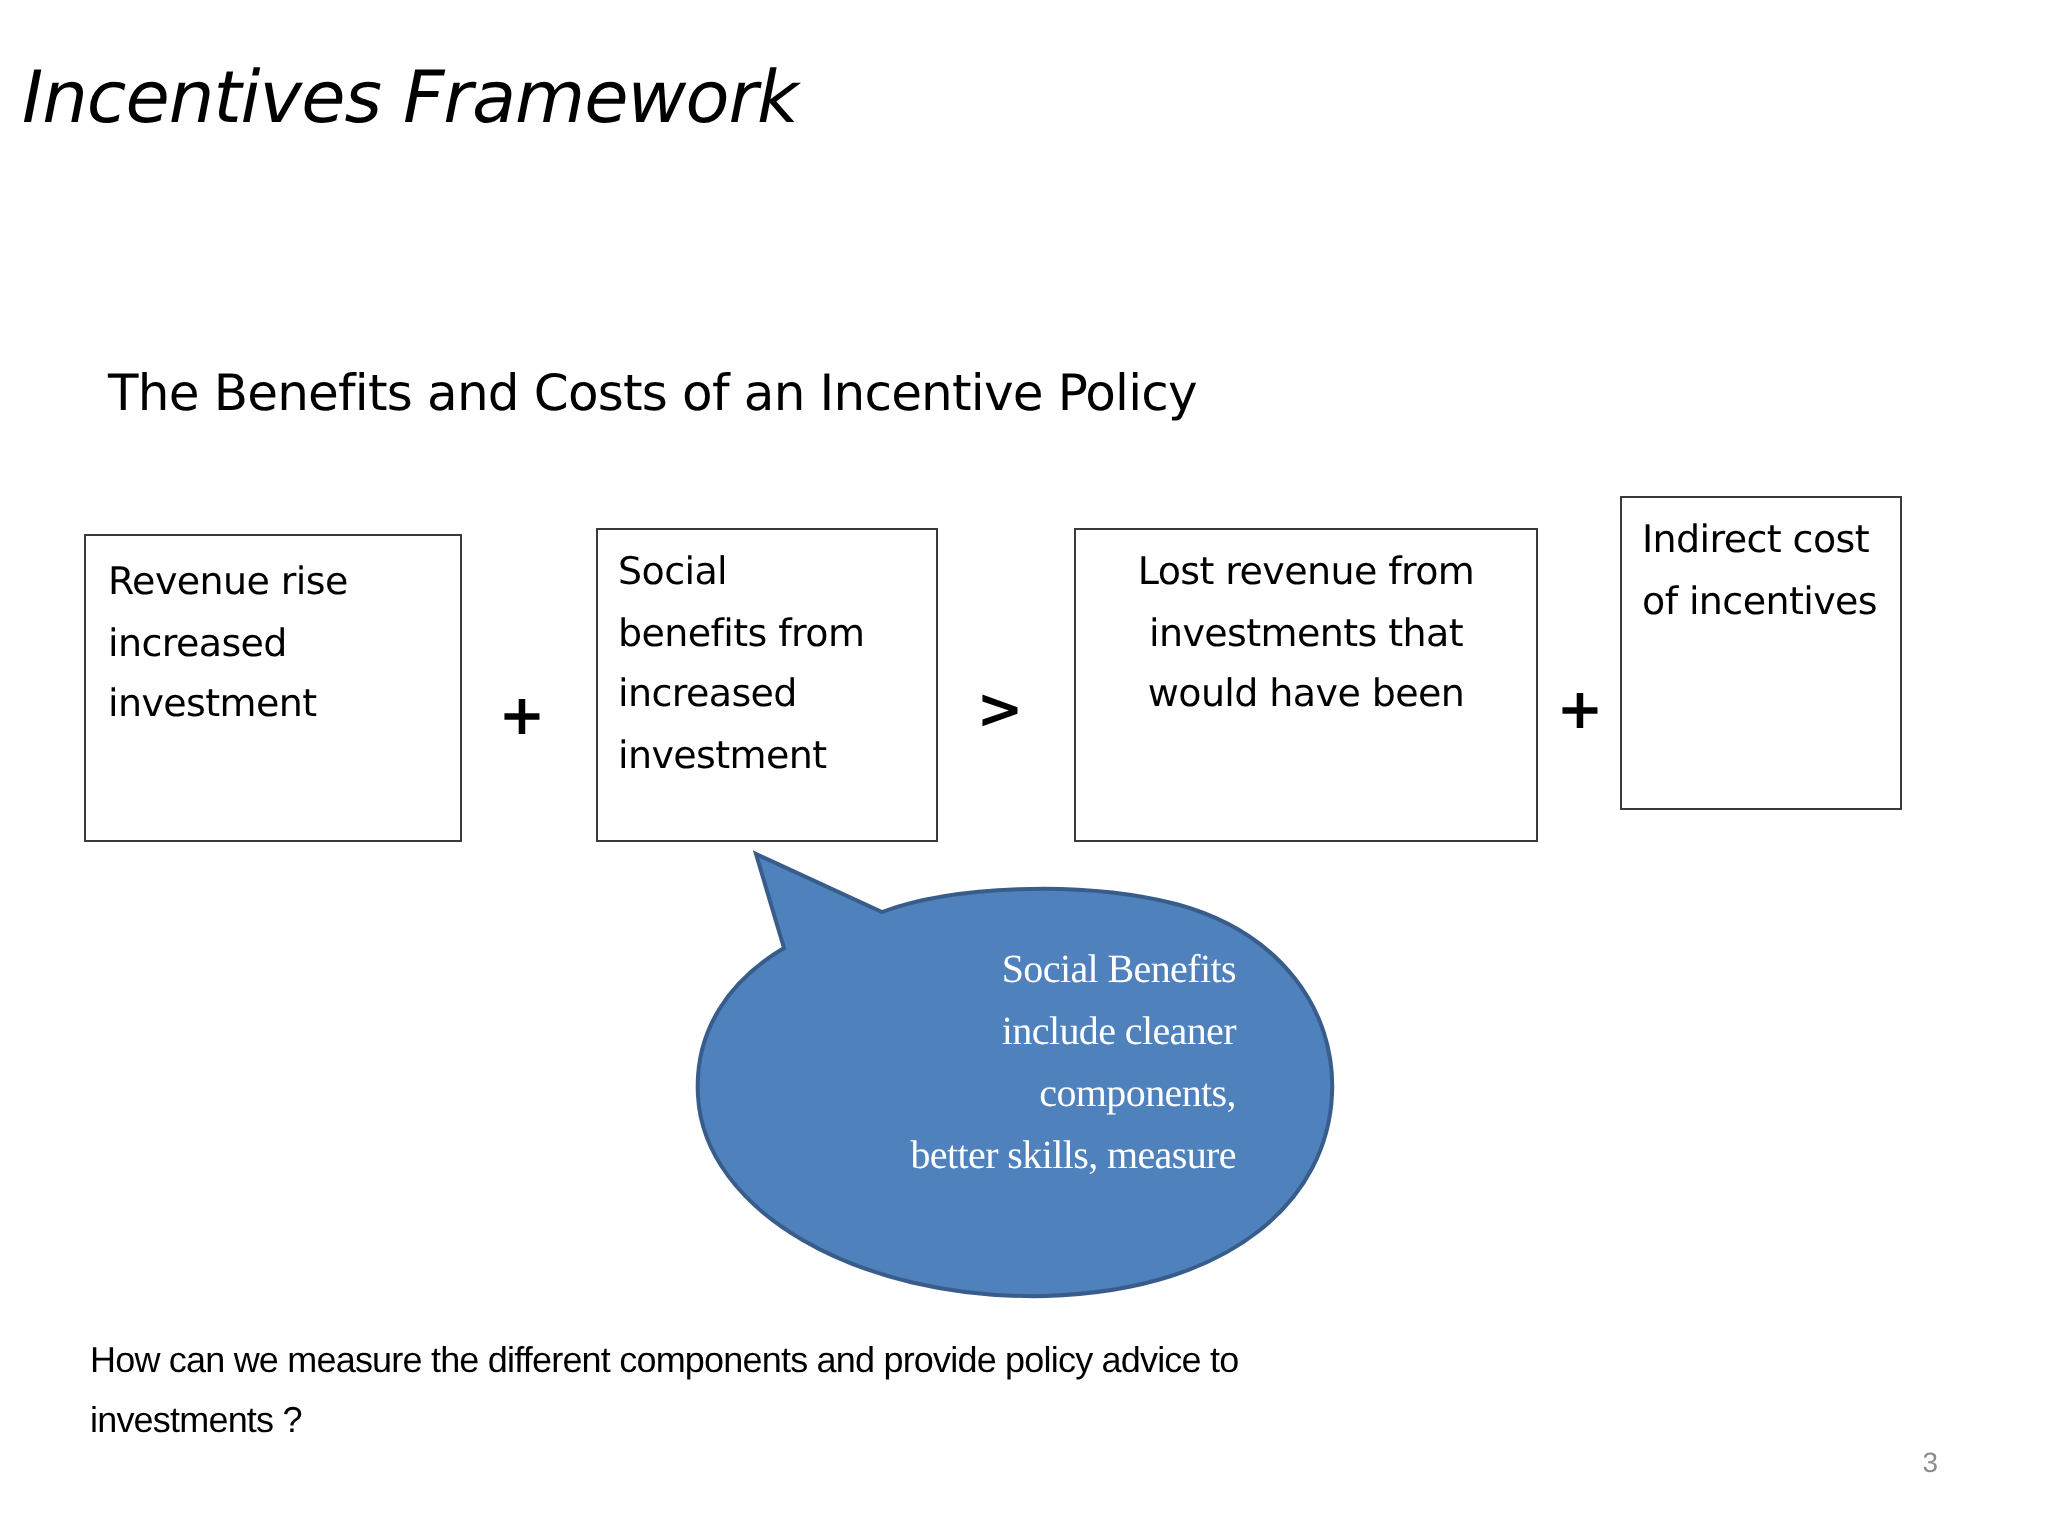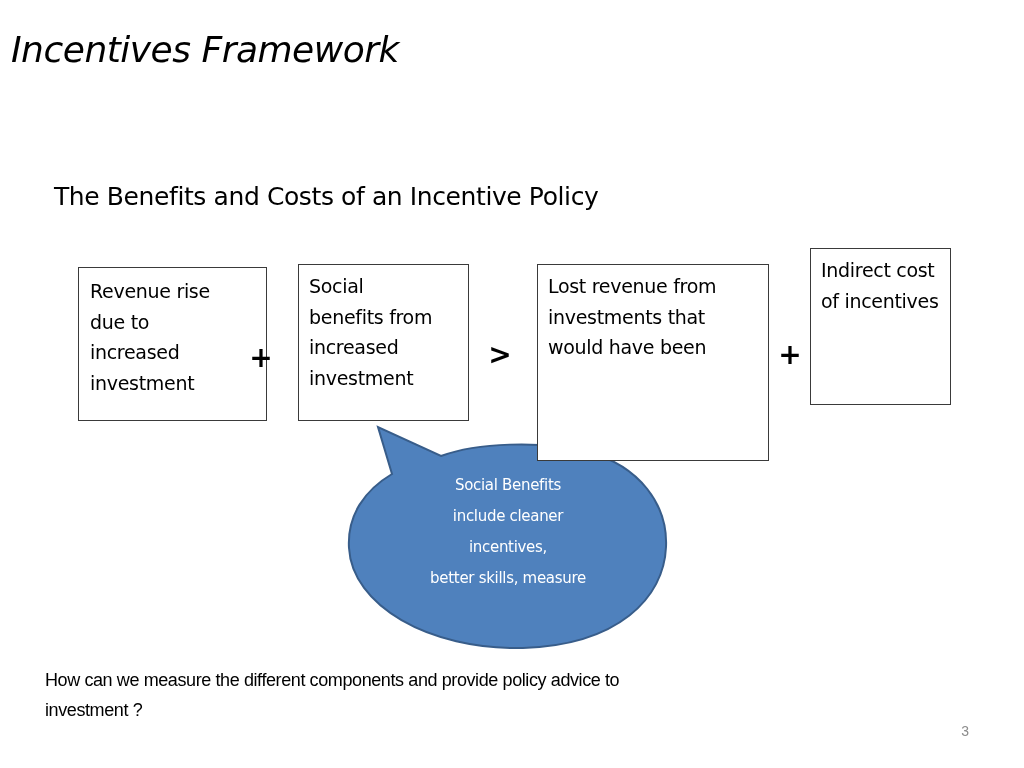--- a/index.html
+++ b/index.html
@@ -37,23 +37,23 @@
     .box {
       position: absolute;
       box-sizing: border-box;
       border: 1px solid #3a3a3a;
       background: #ffffff;
       font-size: 19px;
       letter-spacing: -0.3px;
       line-height: 30.5px;
       padding: 8px 10px 0 10px;
     }
-    #box1 { left: 42px;  top: 267px; width: 189px; height: 154px; padding-left: 11px; padding-top: 8px; margin-left: 36px; }
+    #box1 { left: 42px;  top: 267px; width: 189px; height: 154px; padding-left: 11px; padding-top: 8px; }
     #box2 { left: 298px; top: 264px; width: 171px; height: 157px; padding-left: 10px; padding-top: 6px; }
-    #box3 { left: 537px; top: 264px; width: 232px; height: 197px; padding-left: 10px; padding-top: 6px; }
+    #box3 { left: 537px; top: 264px; width: 232px; height: 157px; padding-left: 10px; padding-top: 6px; text-align: center; }
     #box4 { left: 810px; top: 248px; width: 141px; height: 157px; padding-left: 10px; padding-top: 6px; }
     .op {
       position: absolute;
       font-size: 28px;
       font-weight: bold;
       line-height: 30px;
       width: 30px;
       text-align: center;
     }
     #op1 { left: 246px; top: 343px; }
@@ -65,25 +65,26 @@
       top: 0;
       width: 1024px;
       height: 768px;
       pointer-events: none;
     }
     .callout-text {
       position: absolute;
       left: 398px;
       top: 470px;
       width: 220px;
-      text-align: center;
+      text-align: right;
       color: #ffffff;
-      font-size: 15px;
+      font-size: 20px;
       letter-spacing: -0.3px;
       line-height: 31px;
+      font-family: Liberation Serif, serif;
     }
     .question {
       position: absolute;
       left: 45px;
       top: 665px;
       width: 900px;
       font-family: "Liberation Sans", sans-serif;
       font-size: 18px;
       line-height: 30px;
       letter-spacing: -0.4px;
@@ -113,21 +114,20 @@
            C 640 466, 668 505, 666 547
            C 664 598, 618 645, 523 648
            C 428 650, 352 605, 349 548
            C 347 515, 365 490, 392 474
            L 378 427
            Z" fill="#4F81BD" stroke="#385D8A" stroke-width="2"></path>
 </svg>
 
 <div class="box" id="box1">
   <span class="line">Revenue rise</span>
-  <span class="line">due to</span>
   <span class="line">increased</span>
   <span class="line">investment</span>
 </div>
 
 <div class="op" id="op1">+</div>
 
 <div class="box" id="box2">
   <span class="line">Social</span>
   <span class="line">benefits from</span>
   <span class="line">increased</span>
@@ -145,22 +145,22 @@
 <div class="op" id="op3">+</div>
 
 <div class="box" id="box4">
   <span class="line">Indirect cost</span>
   <span class="line">of incentives</span>
 </div>
 
 <div class="callout-text">
   <span class="line">Social Benefits</span>
   <span class="line">include cleaner</span>
-  <span class="line">incentives,</span>
+  <span class="line">components,</span>
   <span class="line">better skills, measure</span>
 </div>
 
 <div class="question">
   <span class="line">How can we measure the different components and provide policy advice to</span>
-  <span class="line">investment ?</span>
+  <span class="line">investments ?</span>
 </div>
 
 <div class="page-number">3</div>
 
 </body></html>

